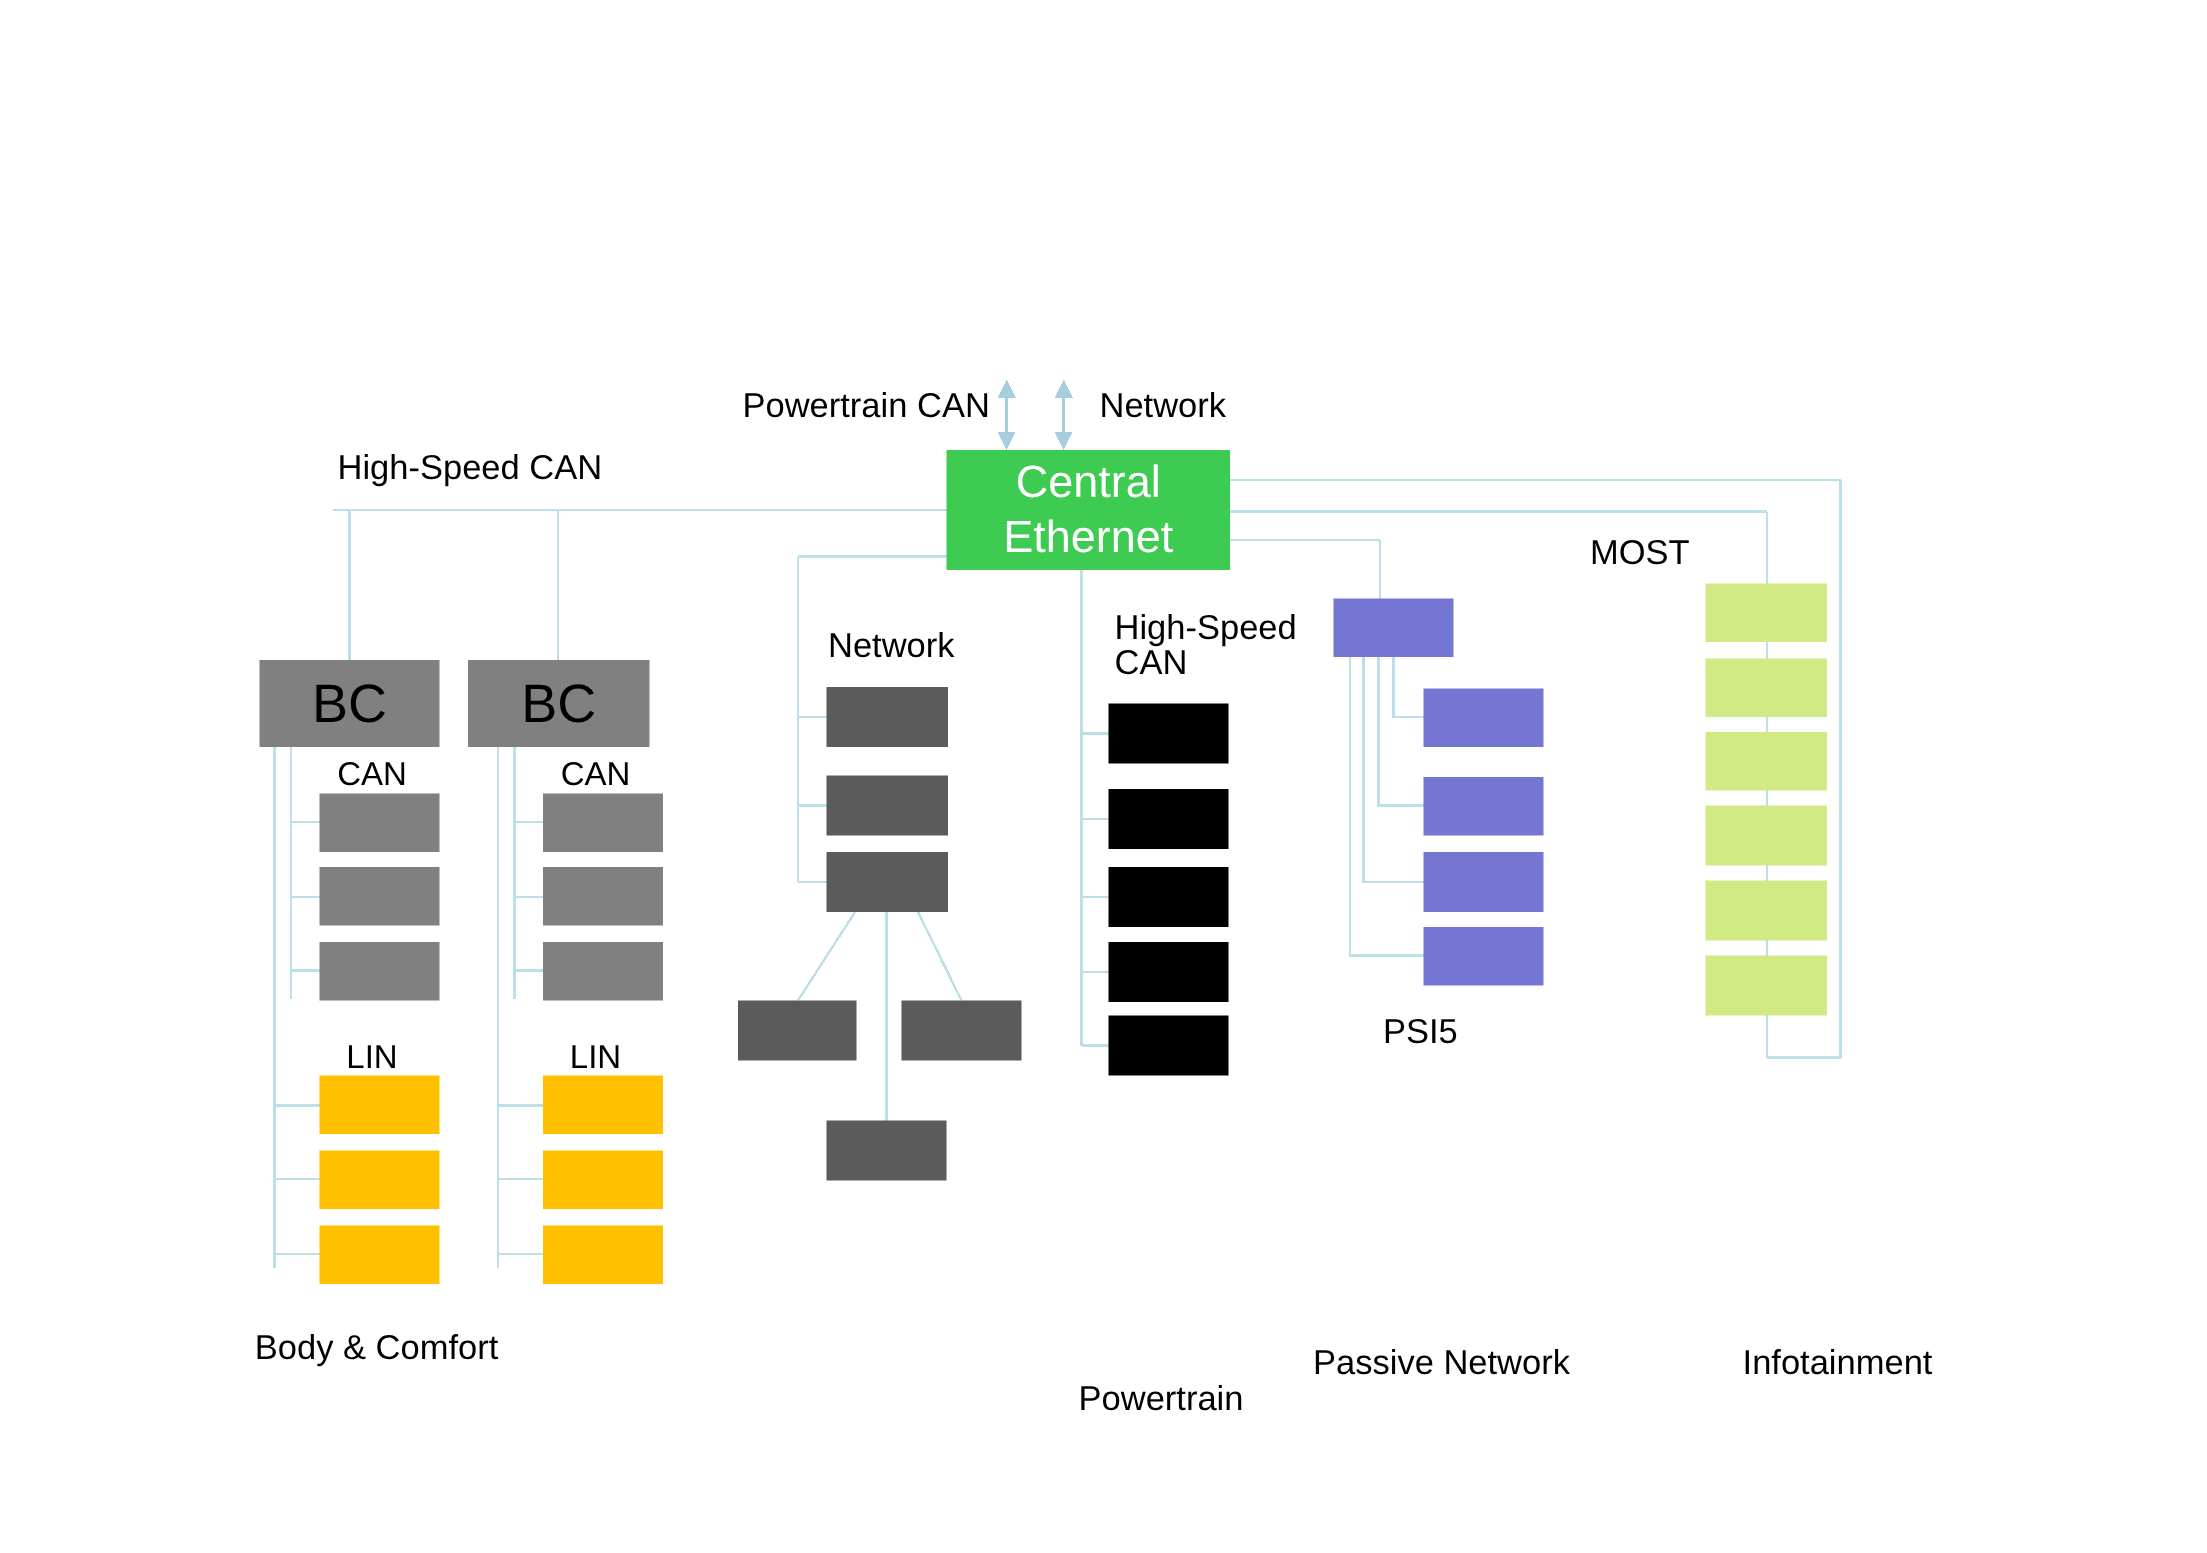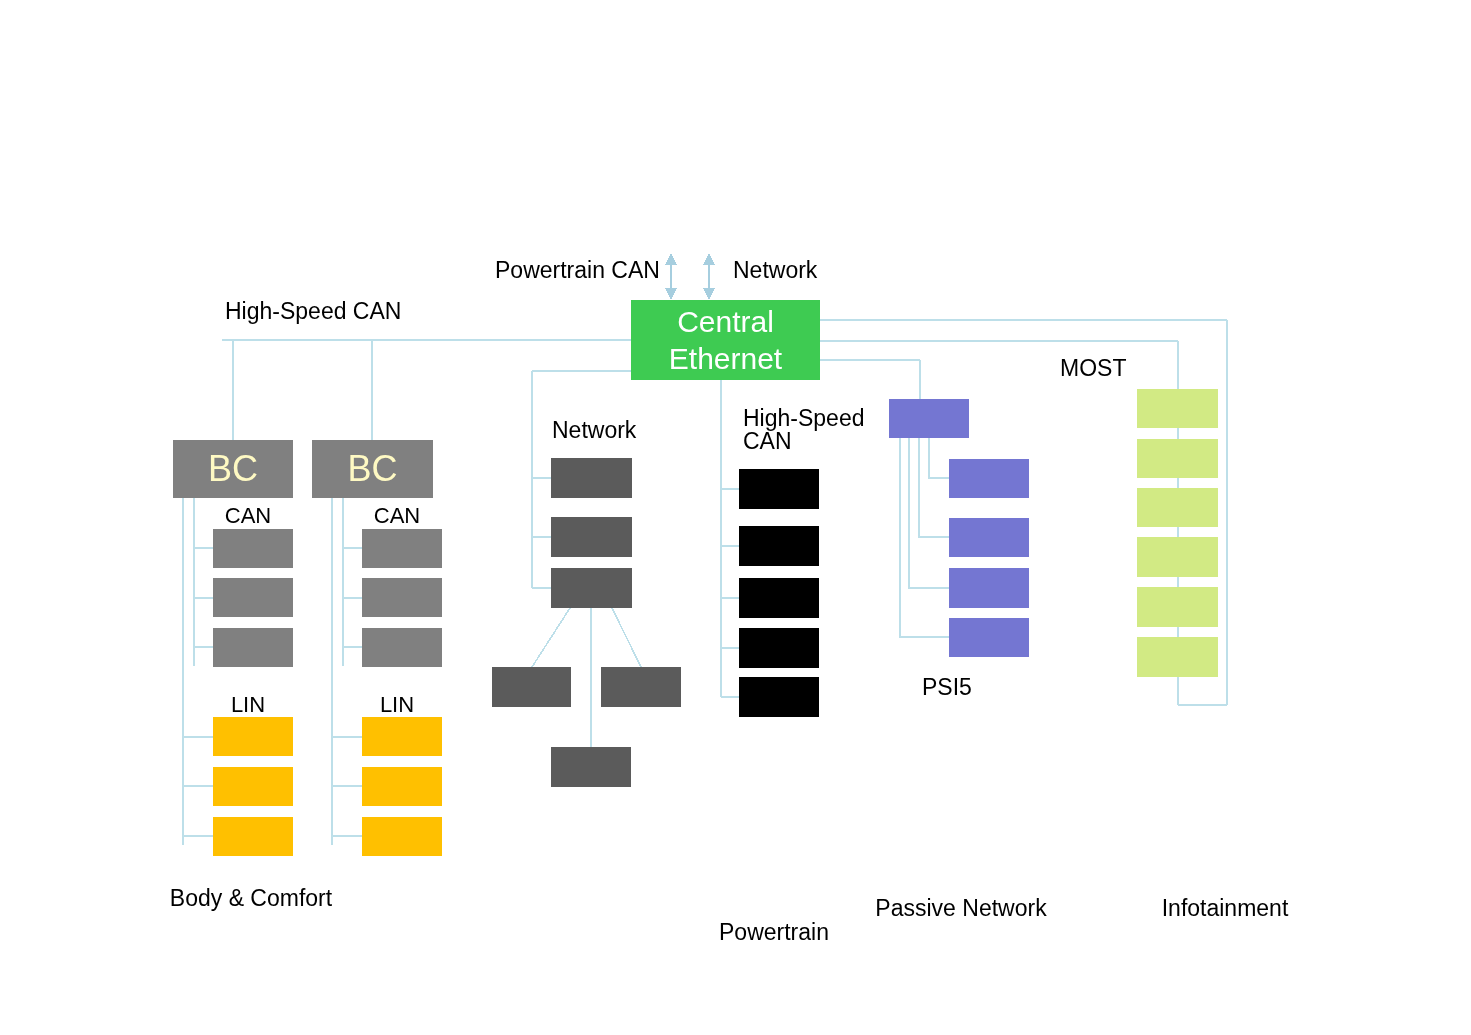--- a/index.html
+++ b/index.html
@@ -14,21 +14,21 @@
   .lbl { position:absolute; font-size:23px; line-height:1.1; white-space:nowrap; }
   .lbl.small { font-size:22px; }
   .lbl.center { text-align:center; }
   .lbl.twoline { white-space:normal; line-height:23px; }
   svg.wires { position:absolute; left:0; top:0; z-index:1; }
   .conn { stroke:var(--line); stroke-width:1.6; fill:none; }
   .arrow-line { stroke:var(--arrow); stroke-width:2.6; fill:none; }
   .arrow-head { fill:var(--arrow); }
   .node { position:absolute; z-index:2; display:flex; align-items:center; justify-content:center; }
   .gateway { background:var(--gateway-green); color:#fff; font-size:30px; line-height:37px; text-align:center; flex-direction:column; }
-  .bc { background:var(--gray); color:#fef9c3; font-size:36px; }
+  .bc { background:var(--gray); color:#000000; font-size:36px; }
   .ecu { position:absolute; z-index:2; }
   .can-ecu { background:var(--gray); }
   .lin-ecu { background:var(--orange); }
   .chassis-ecu { background:var(--dark-gray); }
   .pt-ecu { background:var(--black); }
   .ps-ecu { background:var(--purple); }
   .info-ecu { background:var(--yellow-green); }
   .lbl, .title { z-index:3; }
 </style>
 </head>

